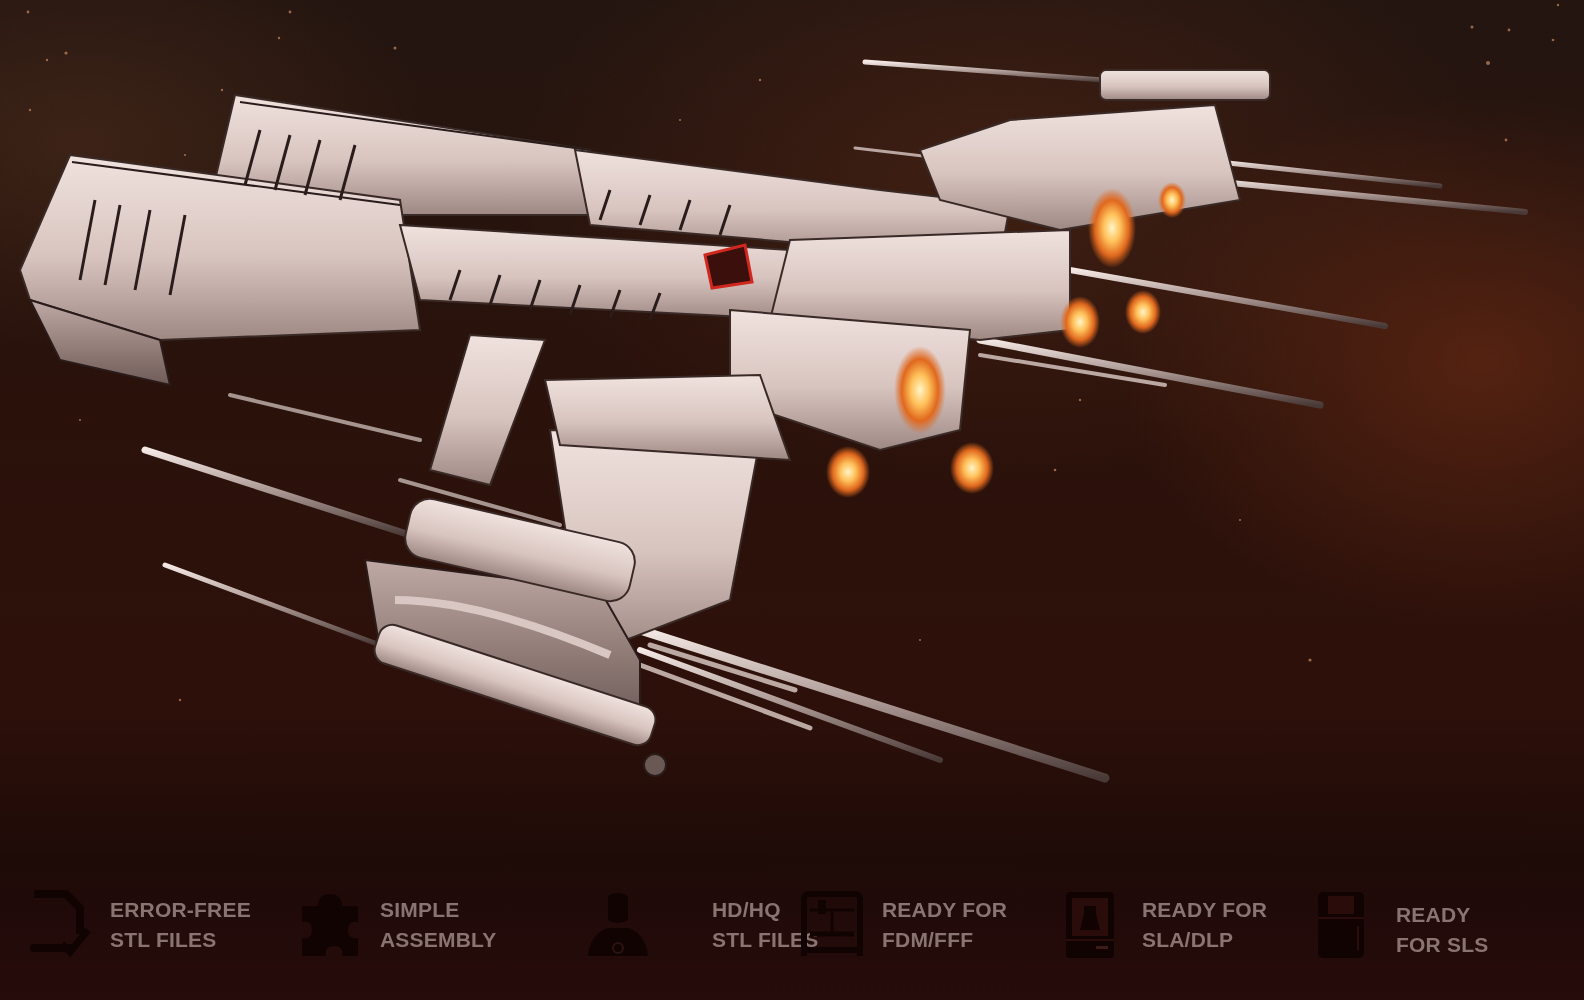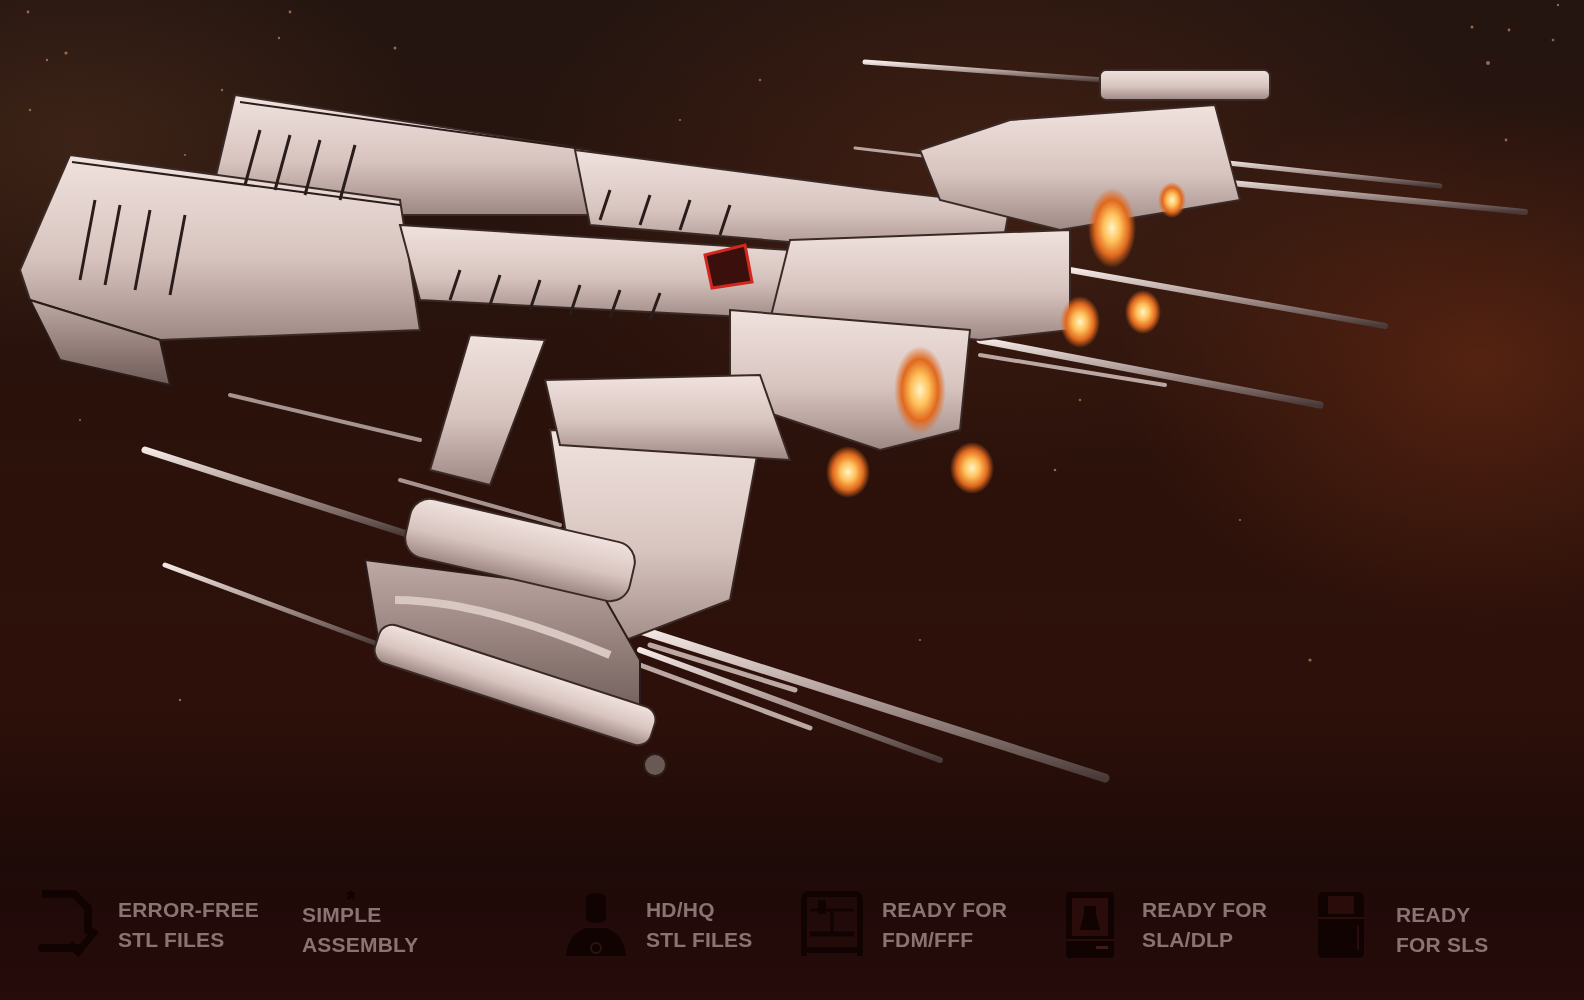--- a/index.html
+++ b/index.html
@@ -179,42 +179,42 @@
     <ellipse cx="1143" cy="312" rx="18" ry="22" fill="url(#glow)"></ellipse>
     <ellipse cx="1172" cy="200" rx="14" ry="18" fill="url(#glow)"></ellipse>
     <ellipse cx="920" cy="390" rx="26" ry="44" fill="url(#glow)"></ellipse>
     <ellipse cx="848" cy="472" rx="22" ry="26" fill="url(#glow)"></ellipse>
     <ellipse cx="972" cy="468" rx="22" ry="26" fill="url(#glow)"></ellipse>
   </g>
 </svg>
 
 <div class="feature-bar"></div>
 
-<div class="feature" style="left:36px;justify-content:center;">
+<div class="feature" style="left:28px;justify-content:center;">
   <svg class="feature-icon" viewBox="0 0 64 70">
     <path d="M6 4 H38 L52 18 V44 M44 58 H6 Z" fill="none" stroke="#120303" stroke-width="8" stroke-linejoin="round"></path>
     <path d="M34 54 L42 62 L60 40" fill="none" stroke="#120303" stroke-width="7"></path>
   </svg>
   <div class="feature-text">
     <span>ERROR-FREE</span>
     <span>STL FILES</span>
   </div>
 </div>
 
-<div class="feature" style="left:284px;flex-direction:column;">
+<div class="feature" style="left:298px;">
   <svg class="feature-icon" viewBox="0 0 64 70">
     <path d="M20 16 Q20 4 32 4 Q44 4 44 16 L60 16 L60 32 Q50 30 50 40 Q50 50 60 48 L60 66 L44 66 Q46 56 36 56 Q26 56 28 66 L4 66 L4 48 Q14 50 14 40 Q14 30 4 32 L4 16 Z" fill="#120303"></path>
   </svg>
   <div class="feature-text">
     <span>SIMPLE</span>
     <span>ASSEMBLY</span>
   </div>
 </div>
 
-<div class="feature" style="left:564px;">
+<div class="feature" style="left:586px;gap:44px;">
   <svg class="feature-icon" viewBox="0 0 64 70">
     <path d="M22 6 Q32 0 42 6 L42 30 Q32 36 22 30 Z" fill="#120303"></path>
     <path d="M2 66 Q4 44 22 38 L42 38 Q60 44 62 66 Z" fill="#120303"></path>
     <circle cx="32" cy="58" r="5" fill="none" stroke="#2a1410" stroke-width="2"></circle>
   </svg>
   <div class="feature-text">
     <span>HD/HQ</span>
     <span>STL FILES</span>
   </div>
 </div>

